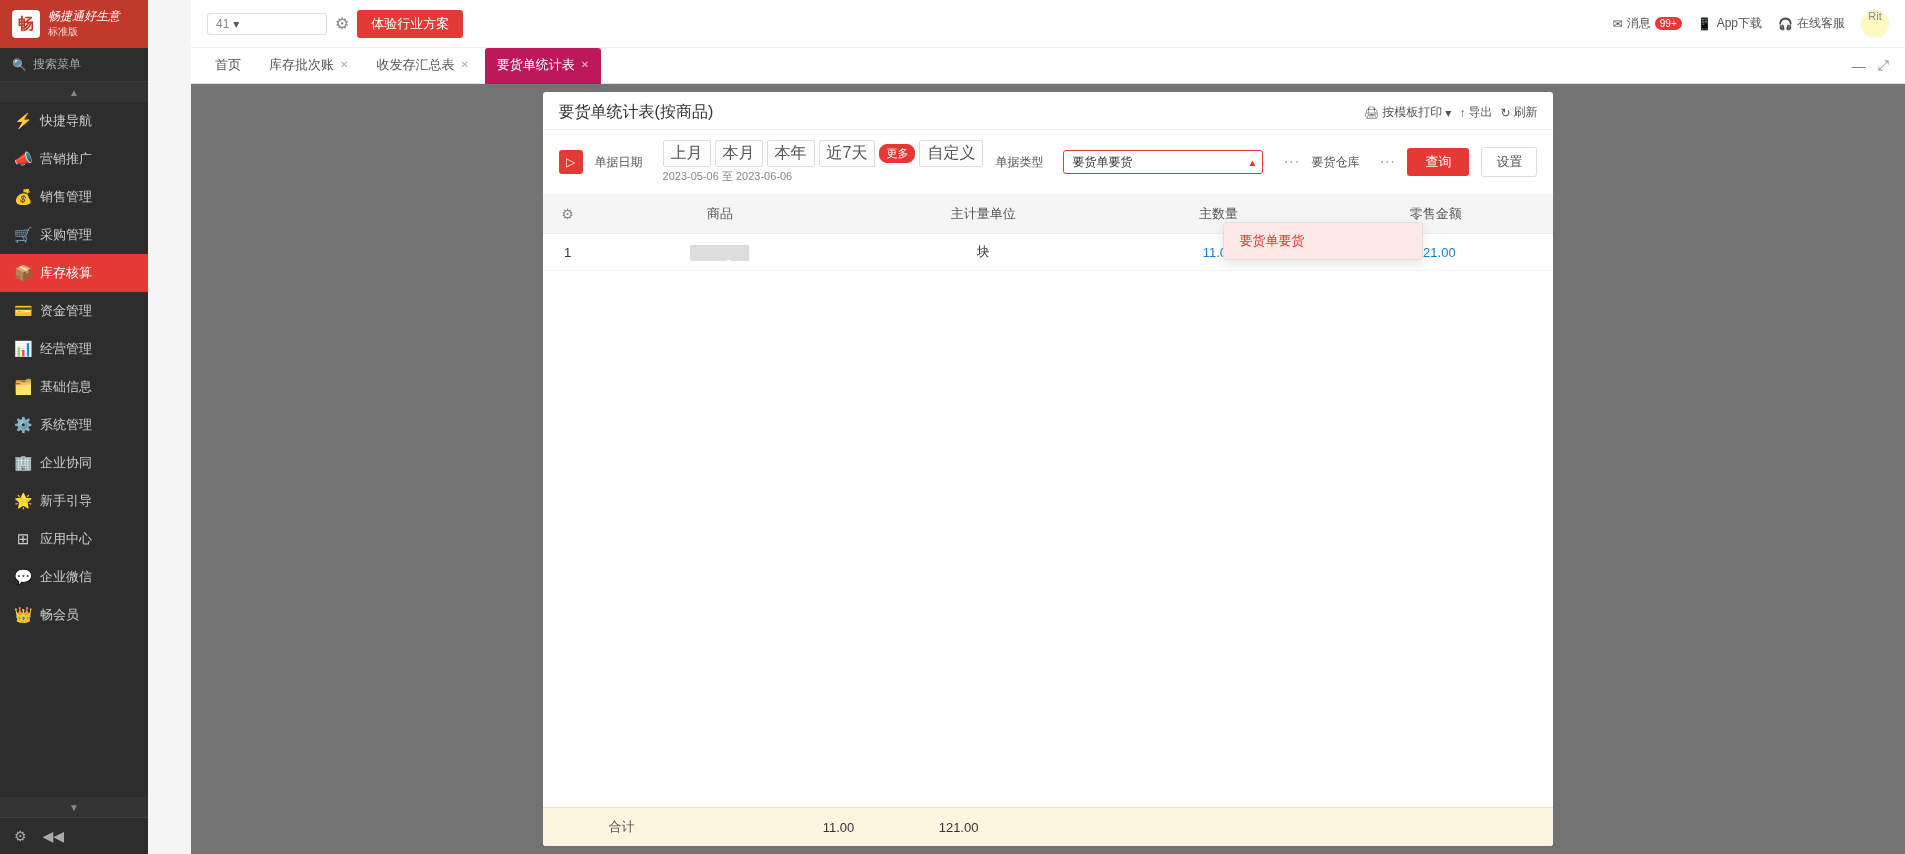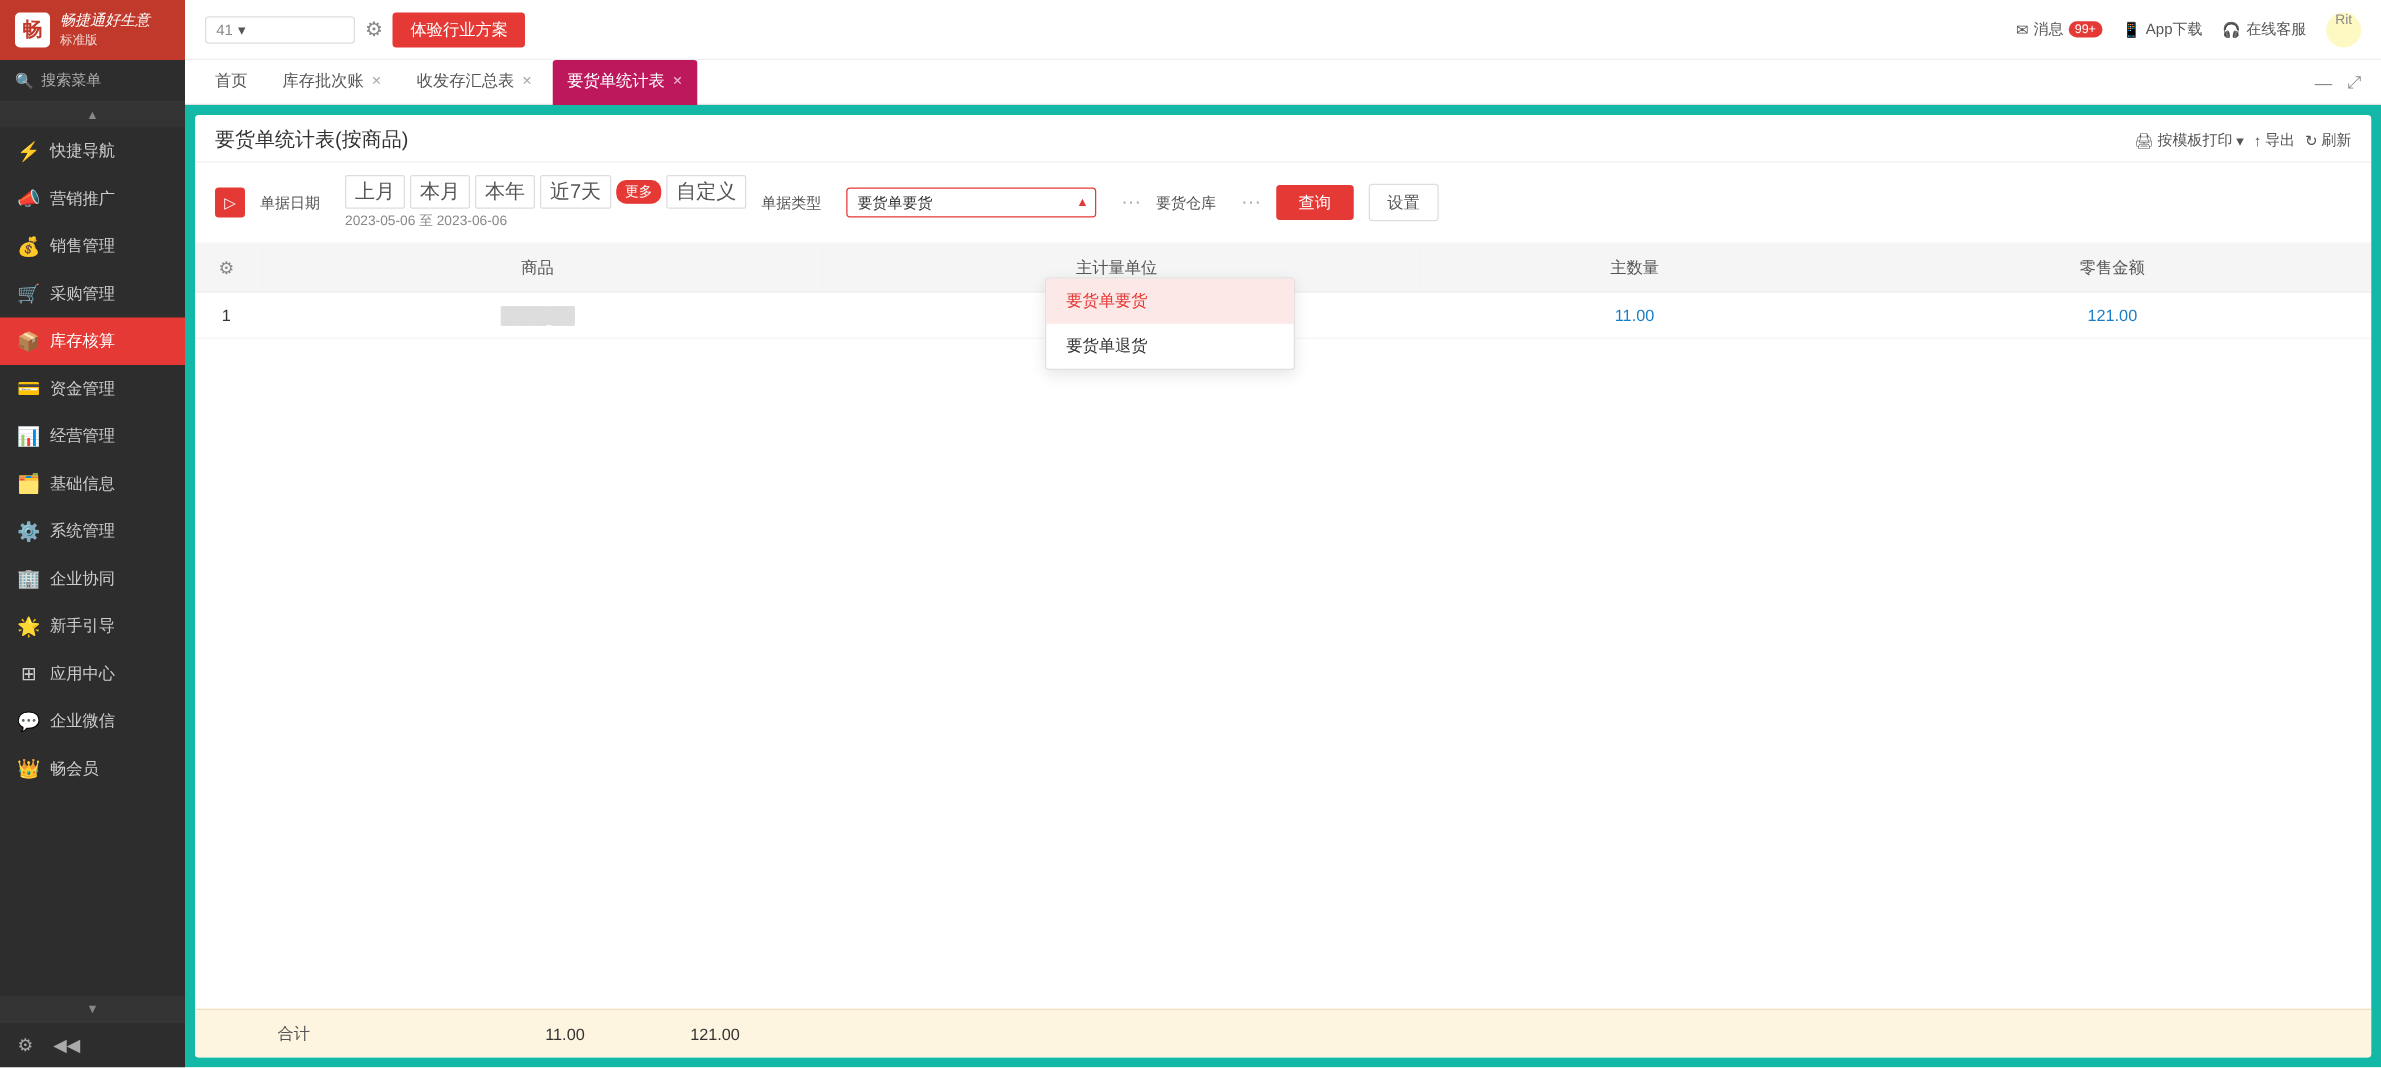--- a/index.html
+++ b/index.html
@@ -81,20 +81,21 @@
       display: flex; align-items: center; justify-content: center;
       height: 20px; background: #333; cursor: pointer; color: #888; font-size: 10px;
     }
 
     
     .main {
       flex: 1;
       display: flex;
       flex-direction: column;
       overflow: hidden;
+      padding-left: 43px;
     }
 
     
     .topbar {
       height: 48px;
       background: #fff;
       border-bottom: 1px solid #eee;
       display: flex;
       align-items: center;
       padding: 0 16px;
@@ -198,24 +199,25 @@
       gap: 4px;
     }
     .tabbar-actions .icon-btn {
       background: none; border: none; cursor: pointer;
       font-size: 14px; color: #888; padding: 2px 4px;
     }
 
     
     .page-body {
       flex: 1;
-      background: #14b8a6;
+      background: #737373;
       overflow: hidden;
       display: flex;
       flex-direction: column;
+      align-items: center;
     }
 
     .page-panel {
       background: #fff;
       margin: 8px;
       border-radius: 3px;
       flex: 1;
       display: flex;
       flex-direction: column;
       overflow: hidden;
@@ -573,21 +575,20 @@
           <span class="filter-label">要货仓库</span>
           <button class="filter-more-btn">···</button>
         </div>
 
         <button class="query-btn">查询</button>
         <button class="setting-btn-outline">设置</button>
       </div>
 
       <div class="dropdown-overlay">
         <div class="dropdown-item selected">要货单要货</div>
-        <div class="dropdown-item">要货单退货</div>
       </div>
 
       <div class="table-wrap">
         <table>
           <thead>
             <tr>
               <th>
                 <span class="settings-col-icon">⚙</span>
               </th>
               <th>商品</th>

